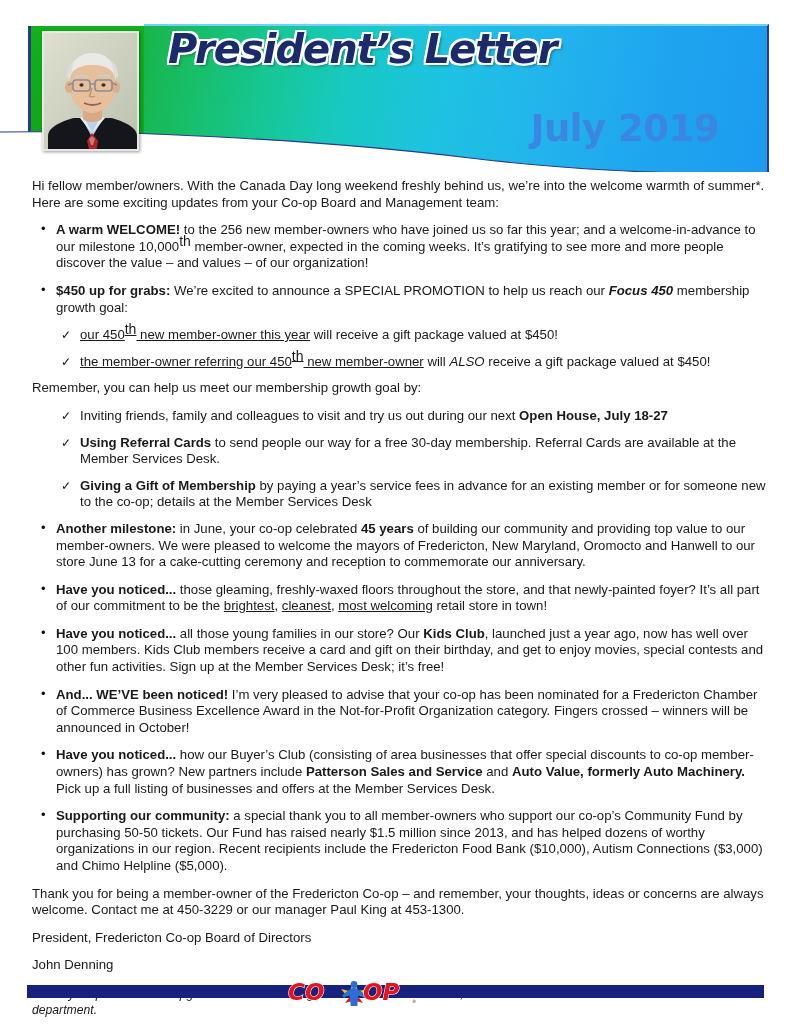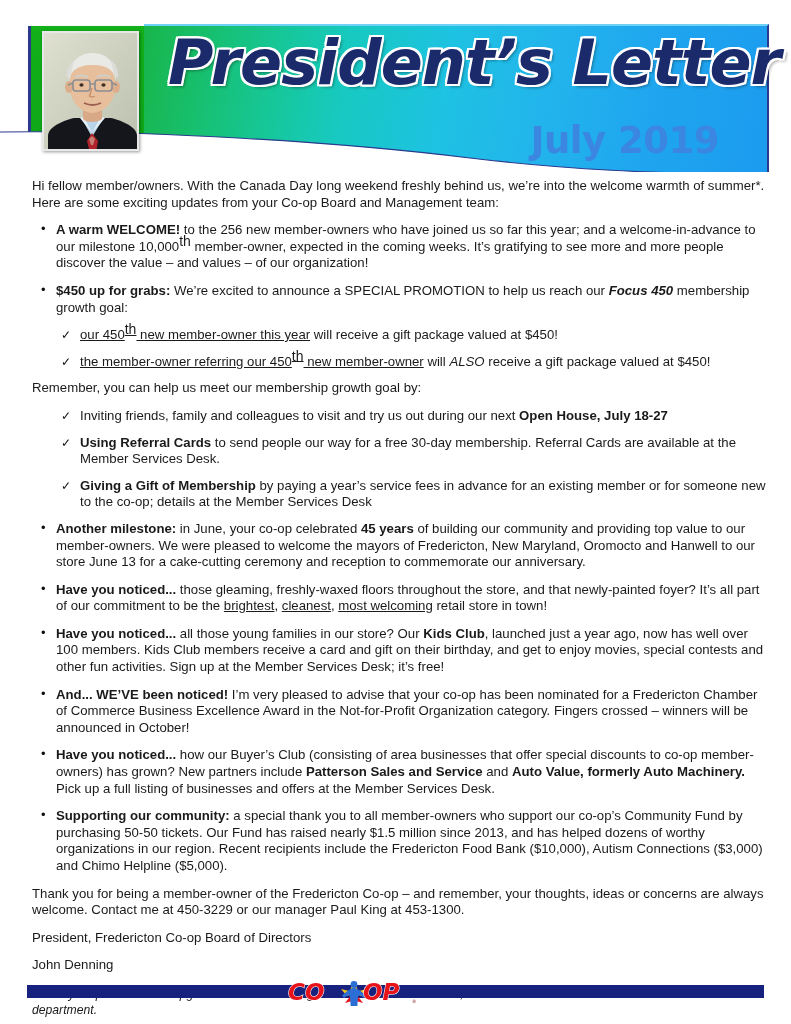--- a/index.html
+++ b/index.html
@@ -65,21 +65,21 @@
     box-shadow: 1px 1px 3px rgba(0,0,0,.4);
     overflow: hidden;
     background: #cfd2c4;
   }
   .portrait svg { display: block; }
 
   .title-main {
     position: absolute;
     left: 168px;
     top: 26px;
-    font-size: 62px;
+    font-size: 40px;
     font-weight: bold;
     font-style: italic;
     letter-spacing: -1px;
     color: #1b2a6b;
     font-family: "DejaVu Sans", sans-serif;
     text-shadow:
        2px 0 0 #fff, -2px 0 0 #fff, 0 2px 0 #fff, 0 -2px 0 #fff,
        2px 2px 0 #fff, -2px 2px 0 #fff, 2px -2px 0 #fff, -2px -2px 0 #fff,
        3px 3px 3px rgba(0,0,0,.35);
     white-space: nowrap;
@@ -88,21 +88,20 @@
     position: absolute;
     right: 72px;
     top: 107px;
     font-size: 37px;
     font-weight: bold;
     color: #3b86e0;
     font-family: "DejaVu Sans", sans-serif;
     letter-spacing: -0.5px;
     white-space: nowrap;
     z-index: 6;
-    margin-top: 12px;
   }
 
   
   .content {
     position: relative;
     padding: 0 22px 0 32px;
     font-size: 13.2px;
     line-height: 16.6px;
   }
   p.para {

